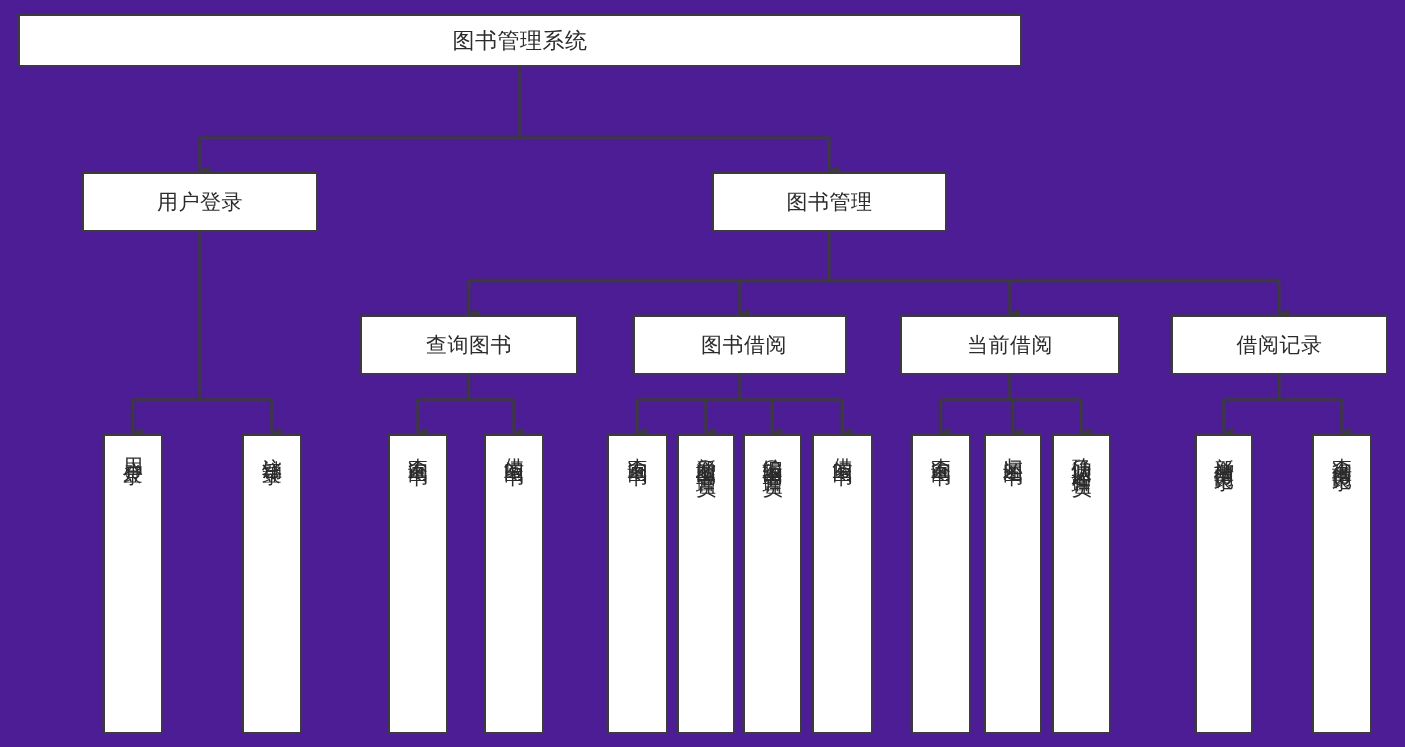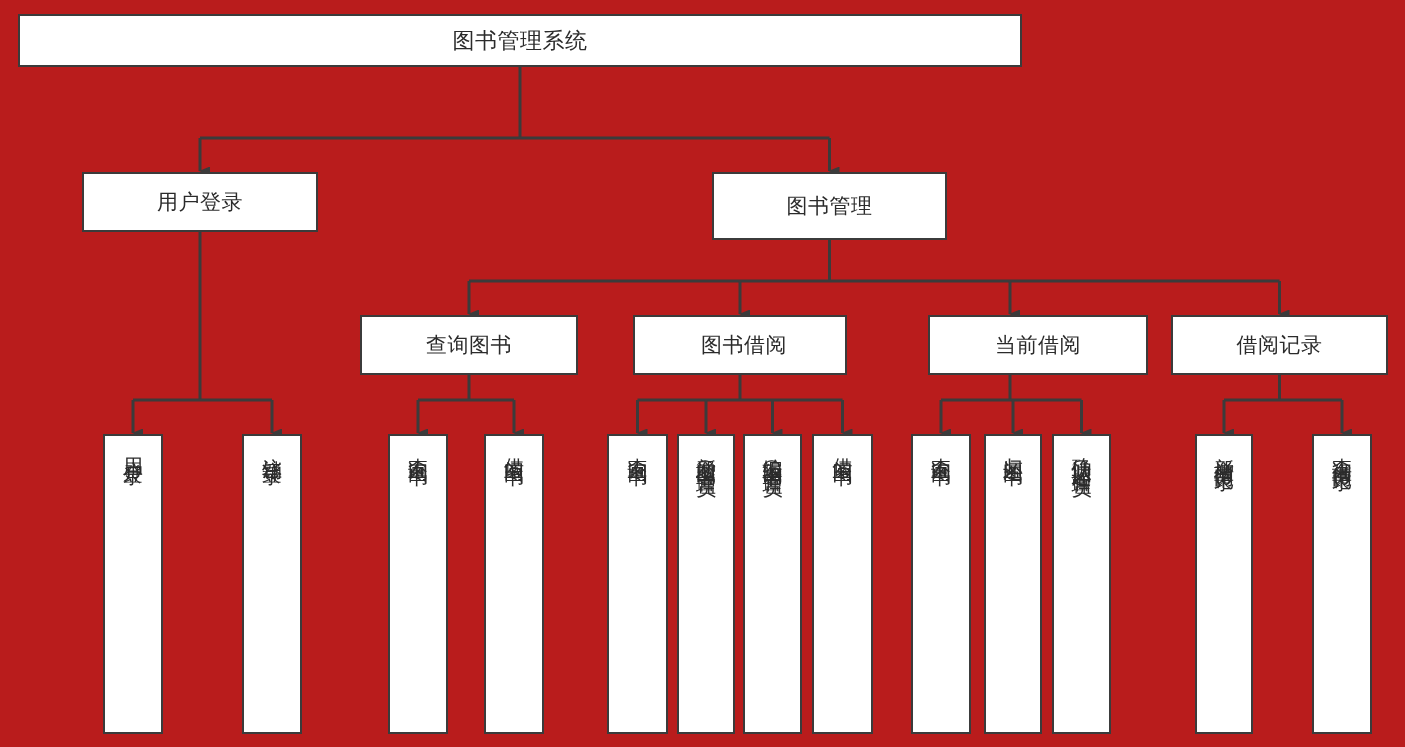--- a/index.html
+++ b/index.html
@@ -8,21 +8,21 @@
     padding: 0;
     background: #ffffff;
   }
   body {
     font-family: "DejaVu Sans", "Liberation Sans", sans-serif;
   }
   #canvas {
     position: relative;
     width: 1405px;
     height: 747px;
-    background: #b91c1c;
+    background: #4c1d95;
     overflow: hidden;
   }
   #diagram-svg {
     position: absolute;
     left: 0;
     top: 0;
     width: 1405px;
     height: 747px;
   }
   .node-box {
@@ -116,30 +116,30 @@
       </g>
   </svg>
 
   <div id="nodes-layer">
       <div class="node-box level0" style="left: 18px; top: 14px; width: 1004px; height: 53px;">
         <span class="node-label">图书管理系统</span>
       </div>
       <div class="node-box level1" style="left: 82px; top: 172px; width: 236px; height: 60px;">
         <span class="node-label">用户登录</span>
       </div>
-      <div class="node-box level1" style="left: 712px; top: 172px; width: 235px; height: 68px;">
+      <div class="node-box level1" style="left: 712px; top: 172px; width: 235px; height: 60px;">
         <span class="node-label">图书管理</span>
       </div>
       <div class="node-box level2" style="left: 360px; top: 315px; width: 218px; height: 60px;">
         <span class="node-label">查询图书</span>
       </div>
       <div class="node-box level2" style="left: 633px; top: 315px; width: 214px; height: 60px; padding-left: 8px;">
         <span class="node-label">图书借阅</span>
       </div>
-      <div class="node-box level2" style="left: 900px; top: 315px; width: 220px; height: 60px; margin-left: 28px;">
+      <div class="node-box level2" style="left: 900px; top: 315px; width: 220px; height: 60px;">
         <span class="node-label">当前借阅</span>
       </div>
       <div class="node-box level2" style="left: 1171px; top: 315px; width: 217px; height: 60px;">
         <span class="node-label">借阅记录</span>
       </div>
       <div class="node-box level3 vertical" style="left: 103px; top: 434px; width: 60px; height: 300px;">
         <span class="node-label">用户登录</span>
       </div>
       <div class="node-box level3 vertical" style="left: 242px; top: 434px; width: 60px; height: 300px;">
         <span class="node-label">注销登录</span>

